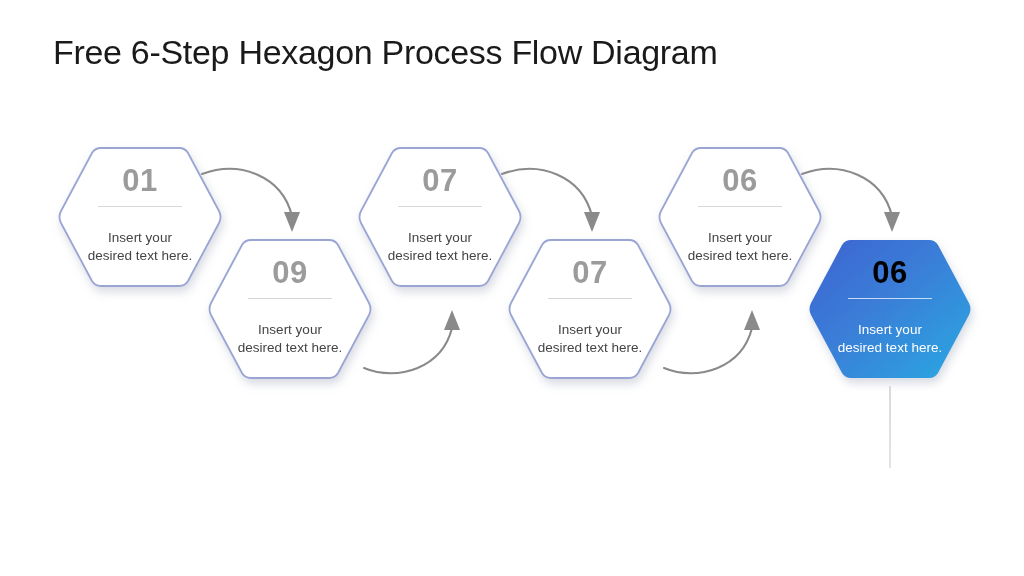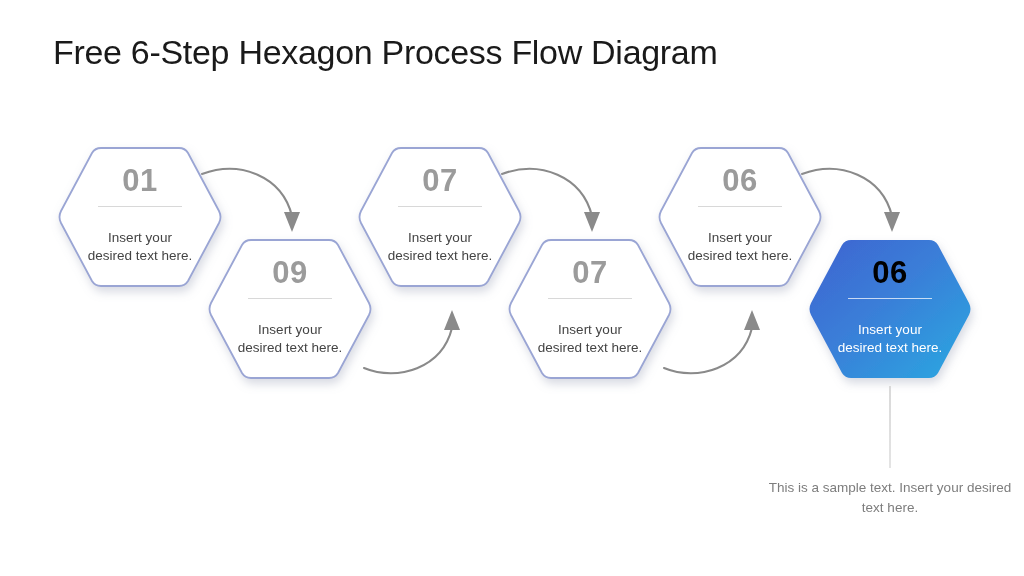--- a/index.html
+++ b/index.html
@@ -243,15 +243,14 @@
       <path d="M 46 5 L 124 5 Q 130 5 133 10 L 164 68 Q 167 74 164 80 L 133 138 Q 130 143 124 143 L 46 143 Q 40 143 37 138 L 6 80 Q 3 74 6 68 L 37 10 Q 40 5 46 5 Z" fill="url(#grad6)" stroke="none" filter="url(#sh6)"></path>
     </svg>
     <div class="content">
       <div class="num">06</div>
       <div class="divider"></div>
       <div class="body">Insert your desired text here.</div>
     </div>
   </div>
 
   <div id="callout-line"></div>
-  <div id="caption">This is a sample text. Insert your desired text here.</div>
 
 </div>
 
 </body></html>

